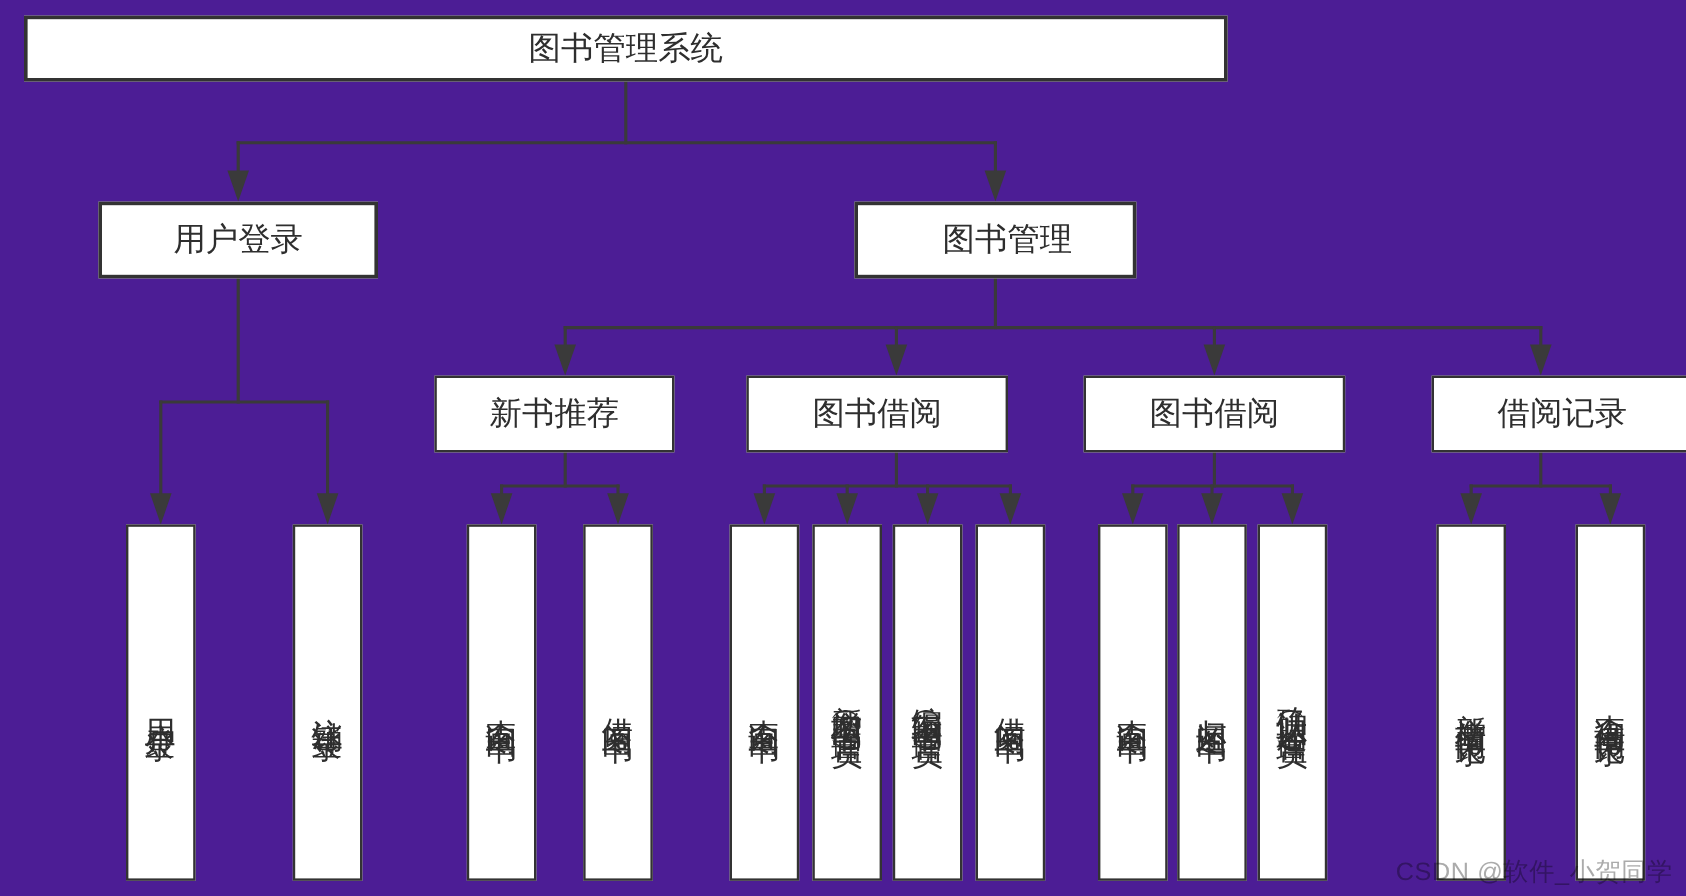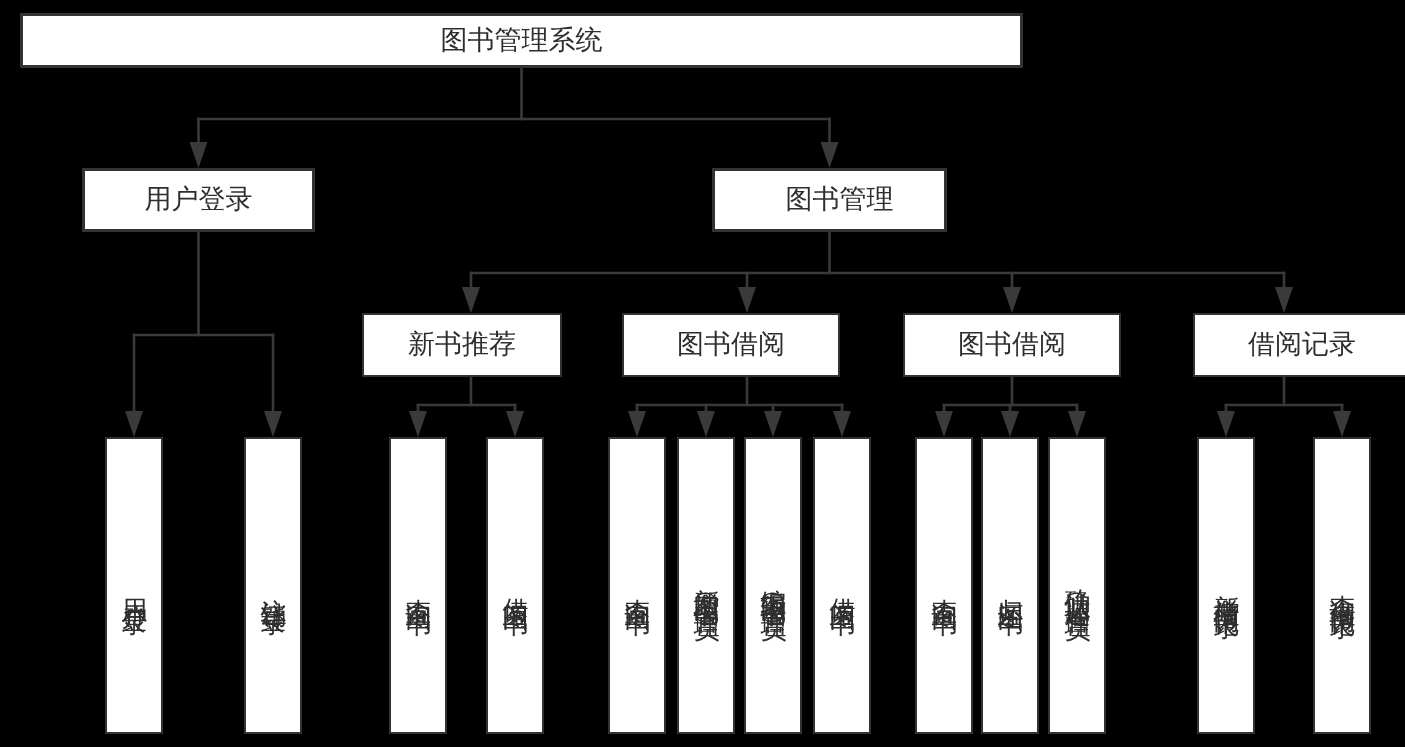--- a/index.html
+++ b/index.html
@@ -4,22 +4,22 @@
 <style>
   html, body {
     margin: 0;
     padding: 0;
     background: #ffffff;
   }
   .canvas {
     position: relative;
     width: 1405px;
     height: 747px;
-    background: #000000;
-    font-family: Liberation Serif, serif;
+    background: #4c1d95;
+    font-family: Liberation Sans, sans-serif;
     overflow: hidden;
   }
   #connectors {
     position: absolute;
     left: 0;
     top: 0;
     width: 1405px;
     height: 747px;
   }
   #nodes { position: absolute; left: 0; top: 0; }
@@ -175,13 +175,14 @@
       <div class="flow-node leaf vertical" style="left: 1048px; top: 437px; width: 58px; height: 297px;">
         <span class="lbl">确认归还（管理员）</span>
       </div>
       <div class="flow-node leaf vertical" style="left: 1197px; top: 437px; width: 58px; height: 297px;">
         <span class="lbl">新增借阅记录</span>
       </div>
       <div class="flow-node leaf vertical" style="left: 1313px; top: 437px; width: 58px; height: 297px;">
         <span class="lbl">查询借阅记录</span>
       </div>
     </div>
+  <div class="watermark">CSDN @软件_小贺同学</div>
 </div>
 
 </body></html>

